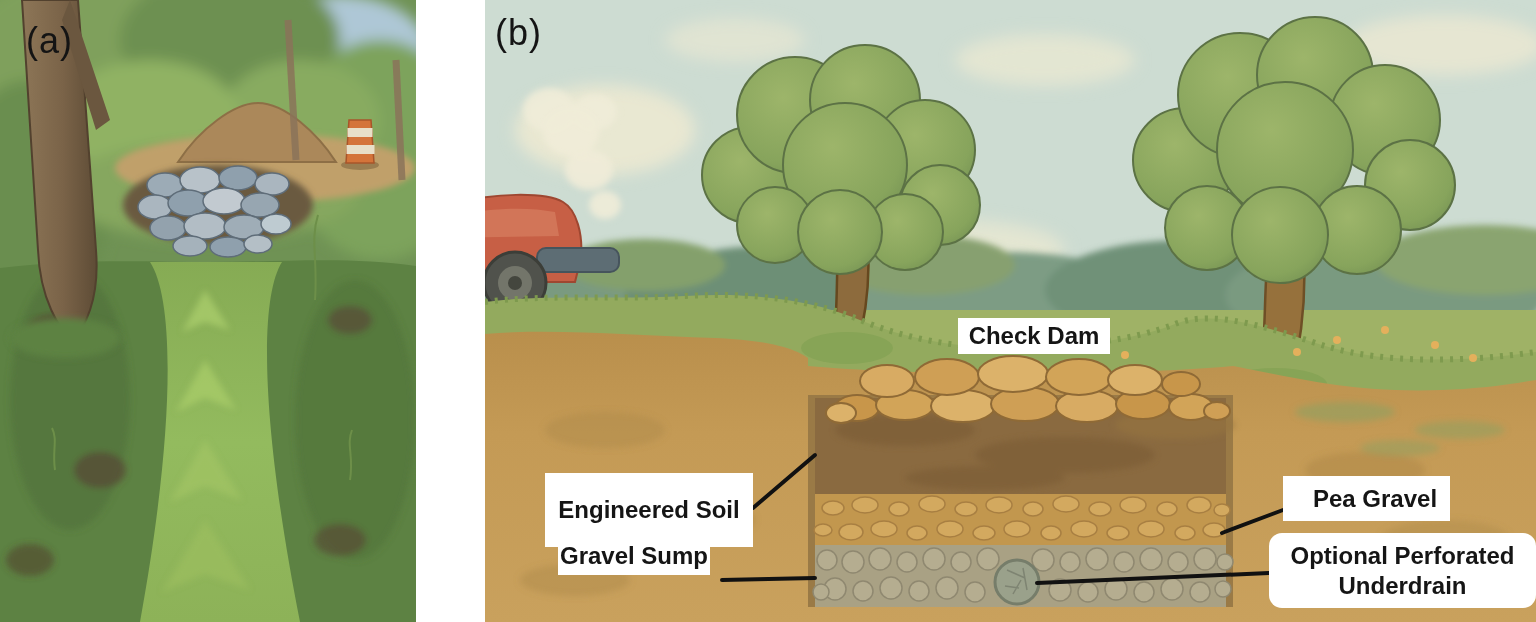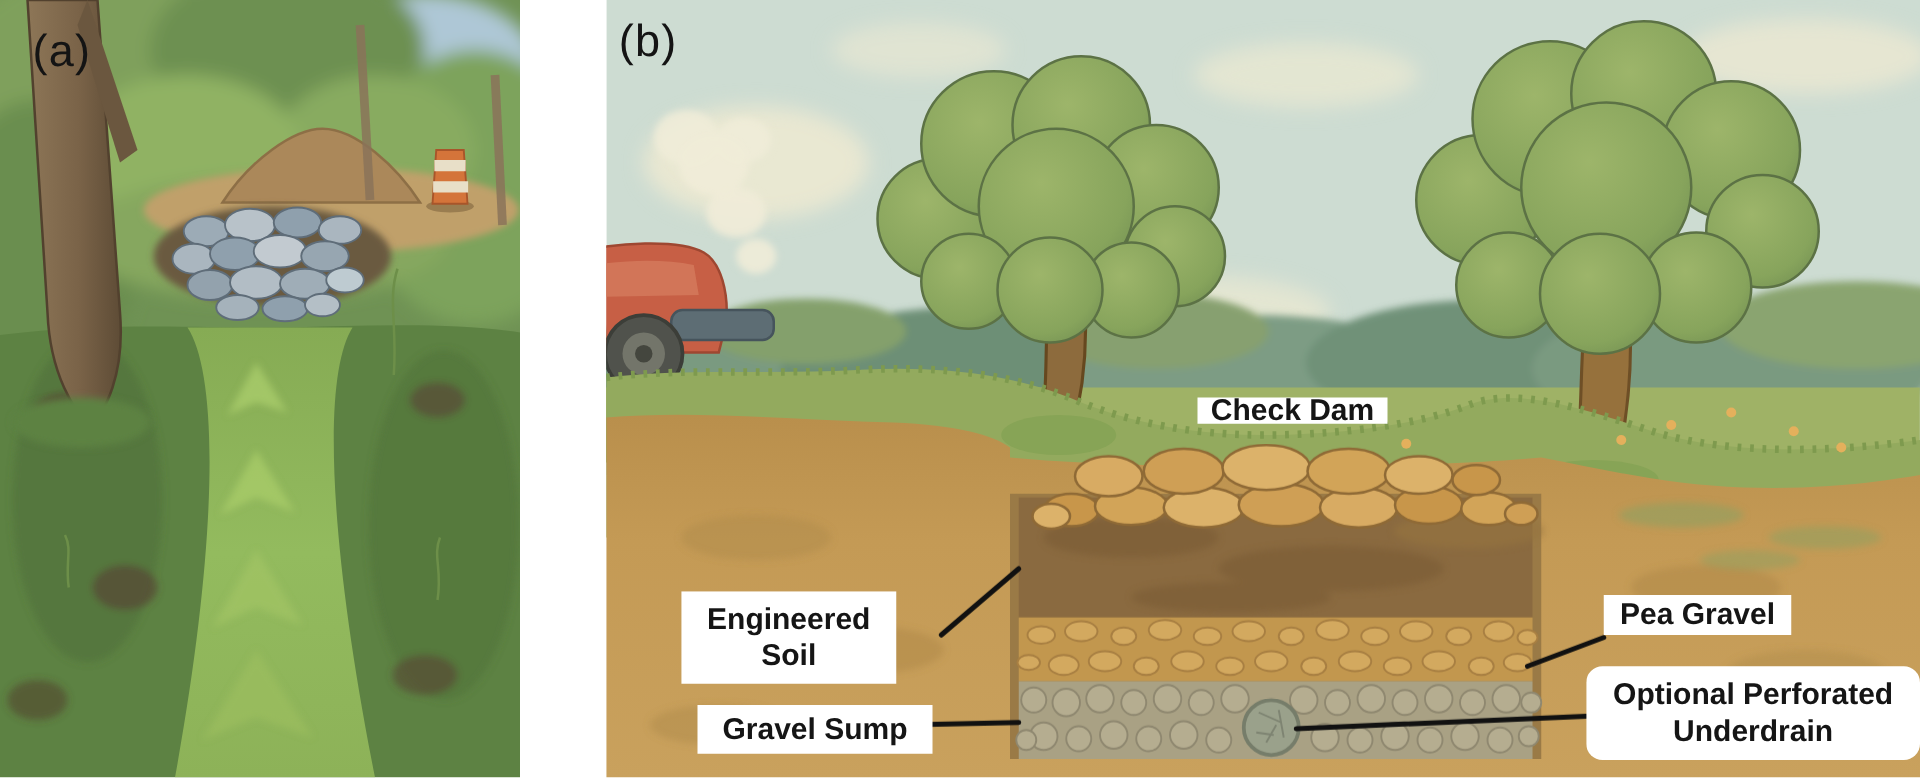--- a/index.html
+++ b/index.html
@@ -15,24 +15,24 @@
     position:absolute;color:#141414;font-size:36px;font-weight:400;
     letter-spacing:1px;z-index:30;
   }
   .tag-a{left:26px;top:20px;}
   .tag-b{left:10px;top:12px;}
   .callout{
     position:absolute;background:#ffffff;color:#151515;z-index:20;
     display:flex;align-items:center;justify-content:center;text-align:center;
     font-weight:600;font-size:24px;line-height:1.22;
   }
-  .co-check-dam{left:473px;top:318px;width:152px;height:21px;}
-  .co-engineered-soil{left:60px;top:473px;width:172px;height:74px;}
-  .co-gravel-sump{left:73px;top:564px;width:188px;height:39px;text-align:center;}
-  .co-pea-gravel{left:798px;top:476px;width:150px;height:32px;}
+  .co-check-dam{left:473px;top:318px;width:152px;height:36px;}
+  .co-engineered-soil{left:60px;top:473px;width:208px;height:74px;}
+  .co-gravel-sump{left:73px;top:536px;width:152px;height:39px;text-align:center;}
+  .co-pea-gravel{left:798px;top:476px;width:150px;height:45px;padding-left:17px;}
   .co-underdrain{left:784px;top:533px;width:267px;height:75px;border-radius:13px;}
 </style>
 </head>
 <body>
 
 <div class="figure">
 
   <div class="panel panel-a">
     <svg viewBox="0 0 416 622" preserveAspectRatio="none">
       <defs>

